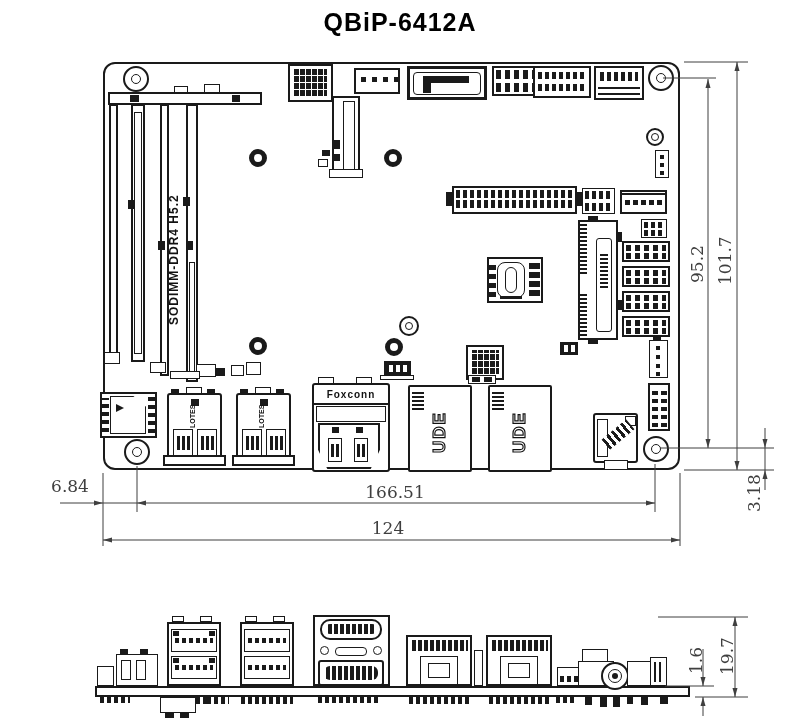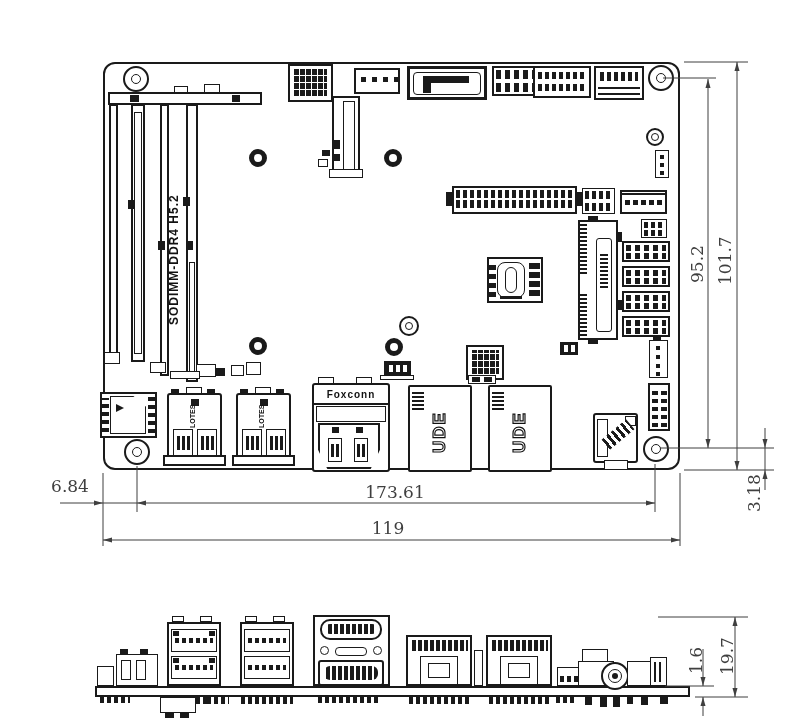--- a/index.html
+++ b/index.html
@@ -23,20 +23,21 @@
   .vtxt{writing-mode:vertical-rl;transform:rotate(180deg)}
   .sodimm-label{position:absolute;font-size:12px;font-weight:bold;color:#111;letter-spacing:1px;text-align:center}
   .brand{position:absolute;font-weight:bold;color:#111;text-align:center}
   .ude{color:#fff;-webkit-text-stroke:1.2px #111;font-size:17px;font-weight:bold;letter-spacing:2px}
 </style>
 </head>
 <body>
 
 <div class="canvas">
 
+  <div class="title">QBiP-6412A</div>
 
   <div>
     <div class="b" style="left:103px;top:62px;width:577px;height:408px;border-radius:12px"></div>
 
     <div class="b circ" style="left:123px;top:66px;width:26px;height:26px"></div>
     <div class="b1 circ" style="left:131px;top:74px;width:10px;height:10px"></div>
     <div class="b circ" style="left:648px;top:65px;width:26px;height:26px"></div>
     <div class="b1 circ" style="left:656px;top:73px;width:10px;height:10px"></div>
     <div class="b circ" style="left:124px;top:439px;width:26px;height:26px"></div>
     <div class="b1 circ" style="left:132px;top:447px;width:10px;height:10px"></div>
@@ -367,21 +368,21 @@
       <polygon points="103,540 112,537.5 112,542.5"></polygon>
         <polygon points="680,540 671,537.5 671,542.5"></polygon>
       <polygon points="735,617 732.5,626 737.5,626"></polygon>
         <polygon points="735,697 732.5,688 737.5,688"></polygon>
       <polygon points="703,686 700.5,677 705.5,677"></polygon>
         <polygon points="703,697 700.5,706 705.5,706"></polygon>
     </g>
   </svg>
 
   <div class="dim" style="left:48px;top:476px;width:44px">6.84</div>
-  <div class="dim" style="left:362px;top:482px;width:66px">173.61</div>
-  <div class="dim" style="left:364px;top:518px;width:48px">119</div>
+  <div class="dim" style="left:362px;top:482px;width:66px">166.51</div>
+  <div class="dim" style="left:364px;top:518px;width:48px">124</div>
   <div class="dim vtxt" style="left:744px;top:468px;width:18px;height:50px">3.18</div>
   <div class="dim vtxt" style="left:687px;top:240px;width:18px;height:48px">95.2</div>
   <div class="dim vtxt" style="left:715px;top:232px;width:18px;height:58px">101.7</div>
   <div class="dim vtxt" style="left:686px;top:640px;width:17px;height:40px">1.6</div>
   <div class="dim vtxt" style="left:717px;top:630px;width:18px;height:52px">19.7</div>
 
 </div>
 
 </body></html>

